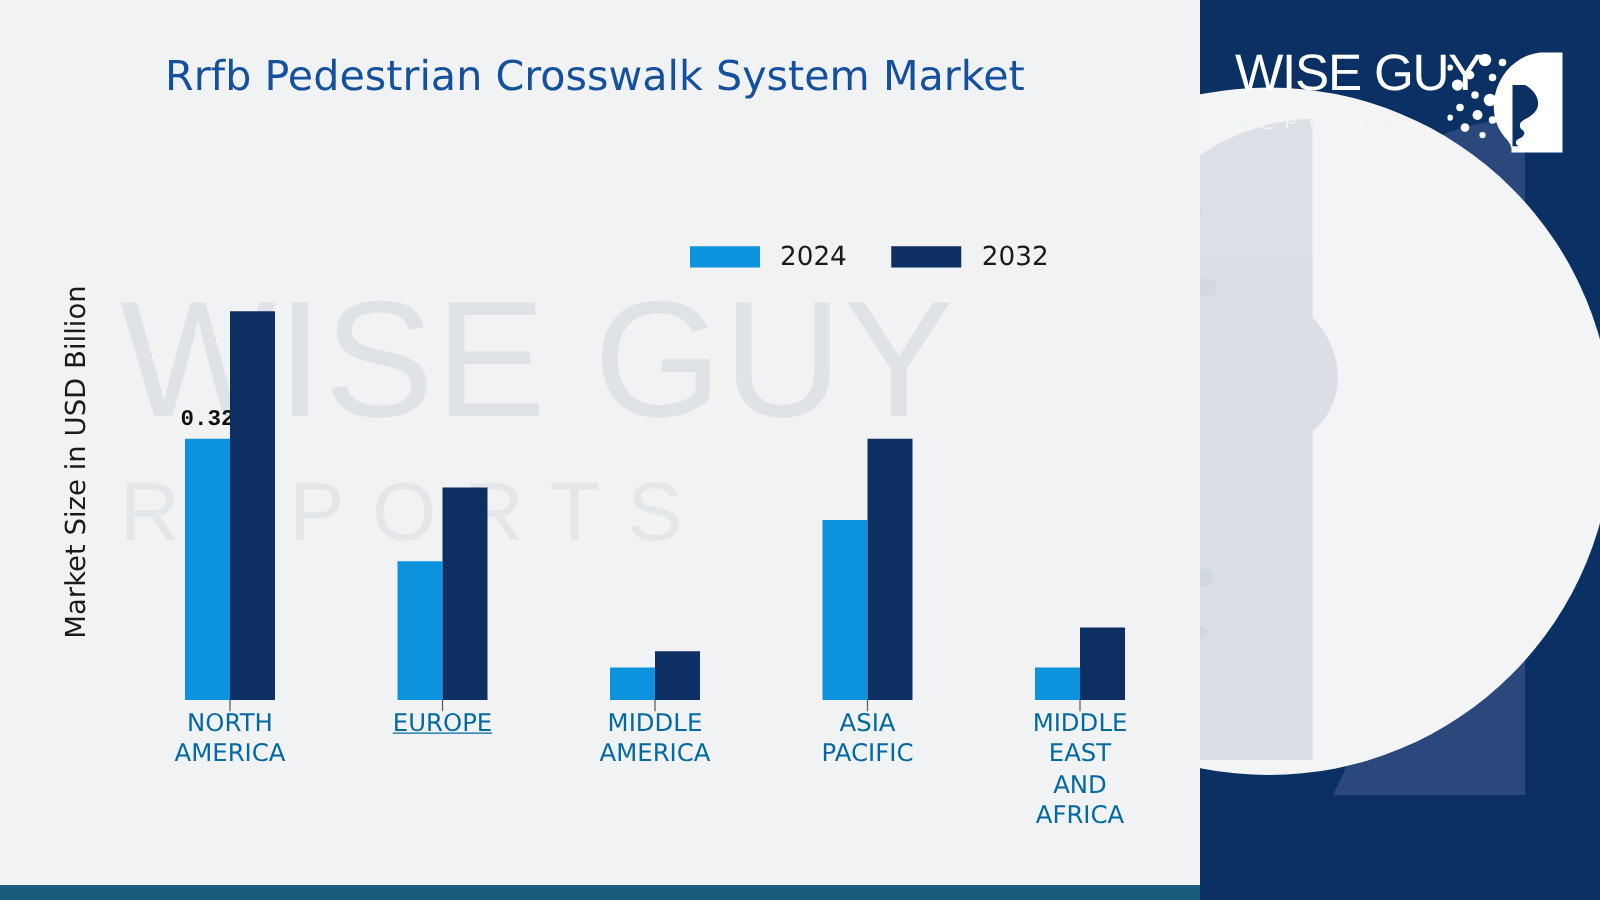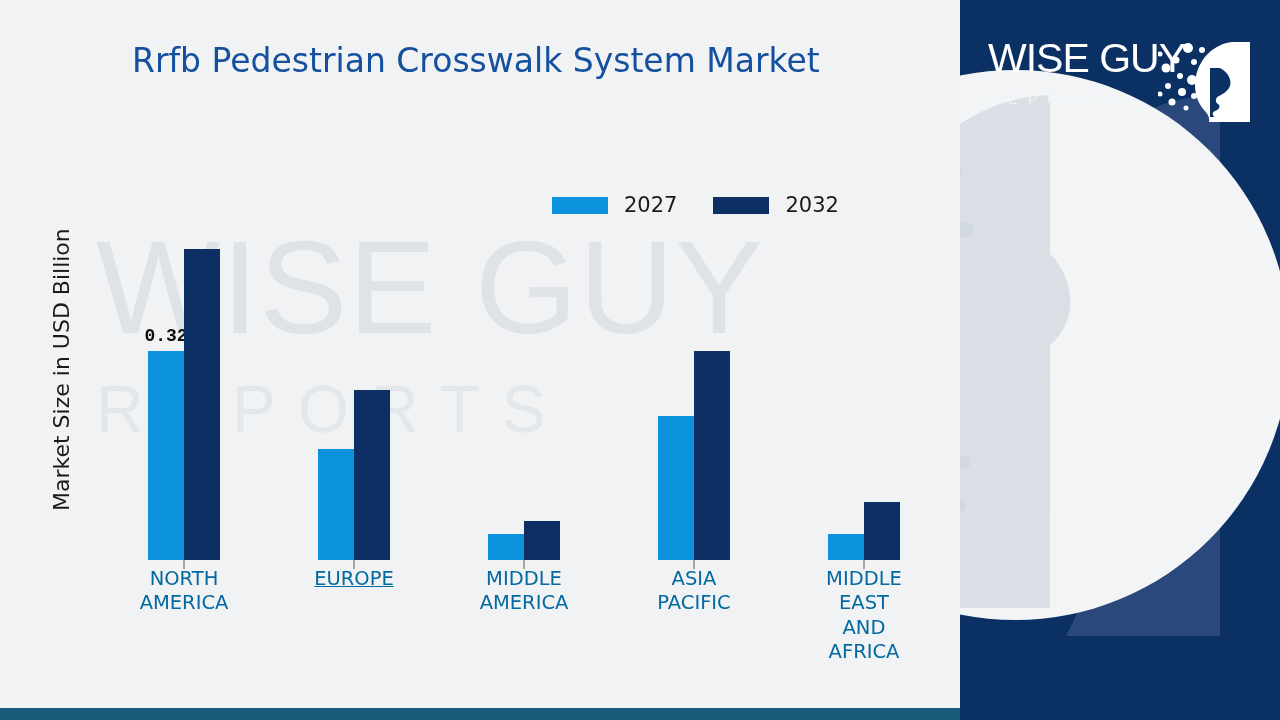--- a/index.html
+++ b/index.html
@@ -134,21 +134,21 @@
     <div class="watermark">
       <div class="wm-line1">WISE GUY</div>
       <div class="wm-line2">REPORTS</div>
     </div>
 
     <div class="chart-title">Rrfb Pedestrian Crosswalk System Market</div>
 
     <div class="legend">
       <div class="legend-item">
         <span class="legend-swatch" style="background:#0d92dd"></span>
-        <span class="legend-label">2027</span>
+        <span class="legend-label">2024</span>
       </div>
       <div class="legend-item">
         <span class="legend-swatch" style="background:#0d2f63"></span>
         <span class="legend-label">2032</span>
       </div>
     </div>
 
     <div class="y-axis-title">Market Size in USD Billion</div>
 
     <div class="plot" id="plot">

